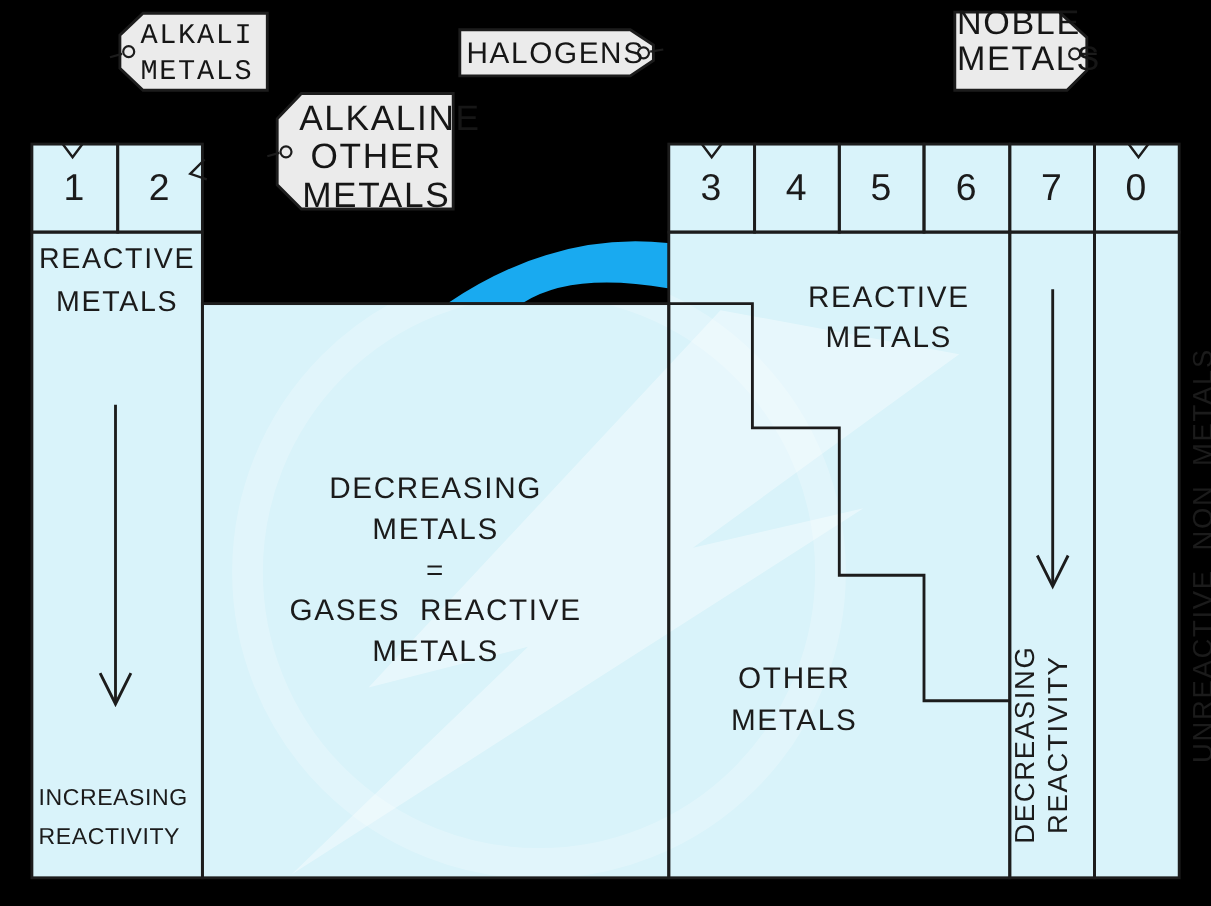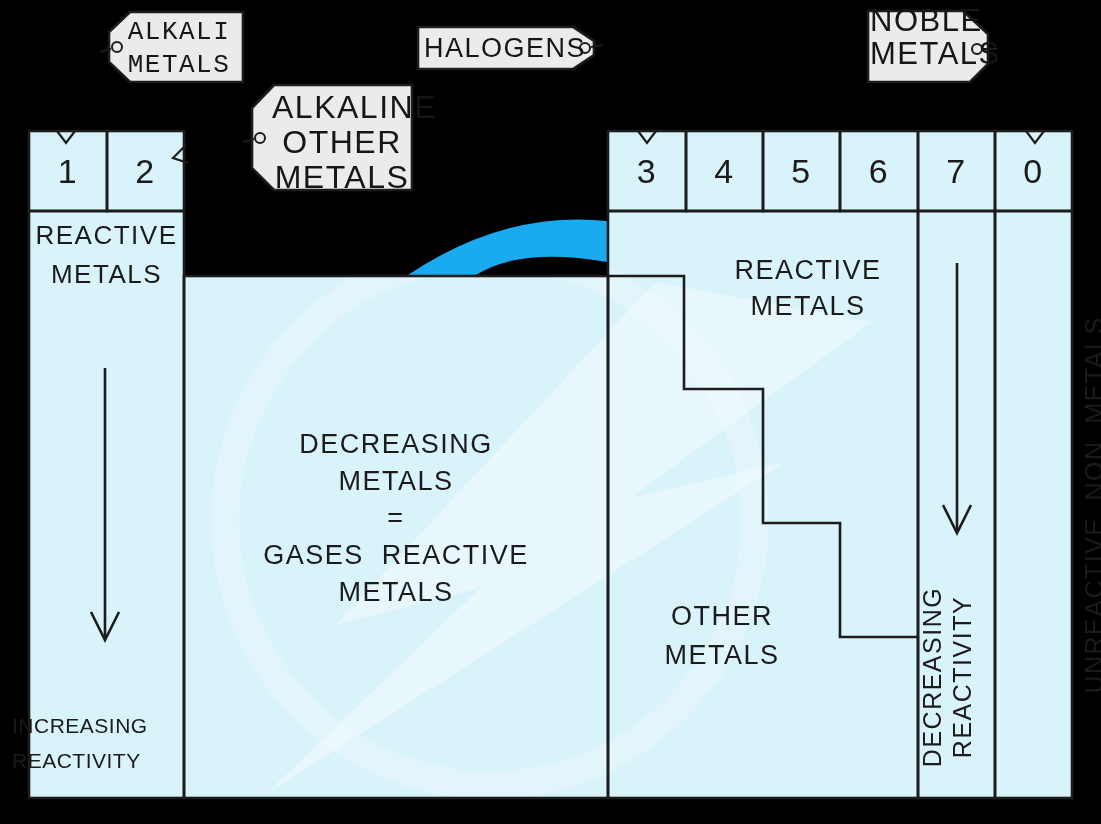--- a/index.html
+++ b/index.html
@@ -125,21 +125,21 @@
 <div class="t num" style="left:763px;top:131px;width:77px;line-height:80px;">5</div>
 <div class="t num" style="left:840px;top:131px;width:78px;line-height:80px;">6</div>
 <div class="t num" style="left:918px;top:131px;width:77px;line-height:80px;">7</div>
 <div class="t num" style="left:995px;top:131px;width:77px;line-height:80px;">0</div>
 
 <div class="t" style="left:34px;top:216px;width:145px;font-size:26px;line-height:39px;">
   <span>REACTIVE</span>
   <span>METALS</span>
 </div>
 
-<div class="t" style="left:12px;top:708px;width:125px;font-size:21px;line-height:35px;letter-spacing:0.5px;">
+<div class="t" style="left:35px;top:708px;width:125px;font-size:21px;line-height:35px;letter-spacing:0.5px;">
   <span>INCREASING</span>
   <span>REACTIVITY</span>
 </div>
 
 <div class="t" style="left:214px;top:426px;width:364px;font-size:27px;line-height:37px;">
   <span>DECREASING</span>
   <span>METALS</span>
   <span>=</span>
   <span class="pre">GASES  REACTIVE</span>
   <span>METALS</span>

